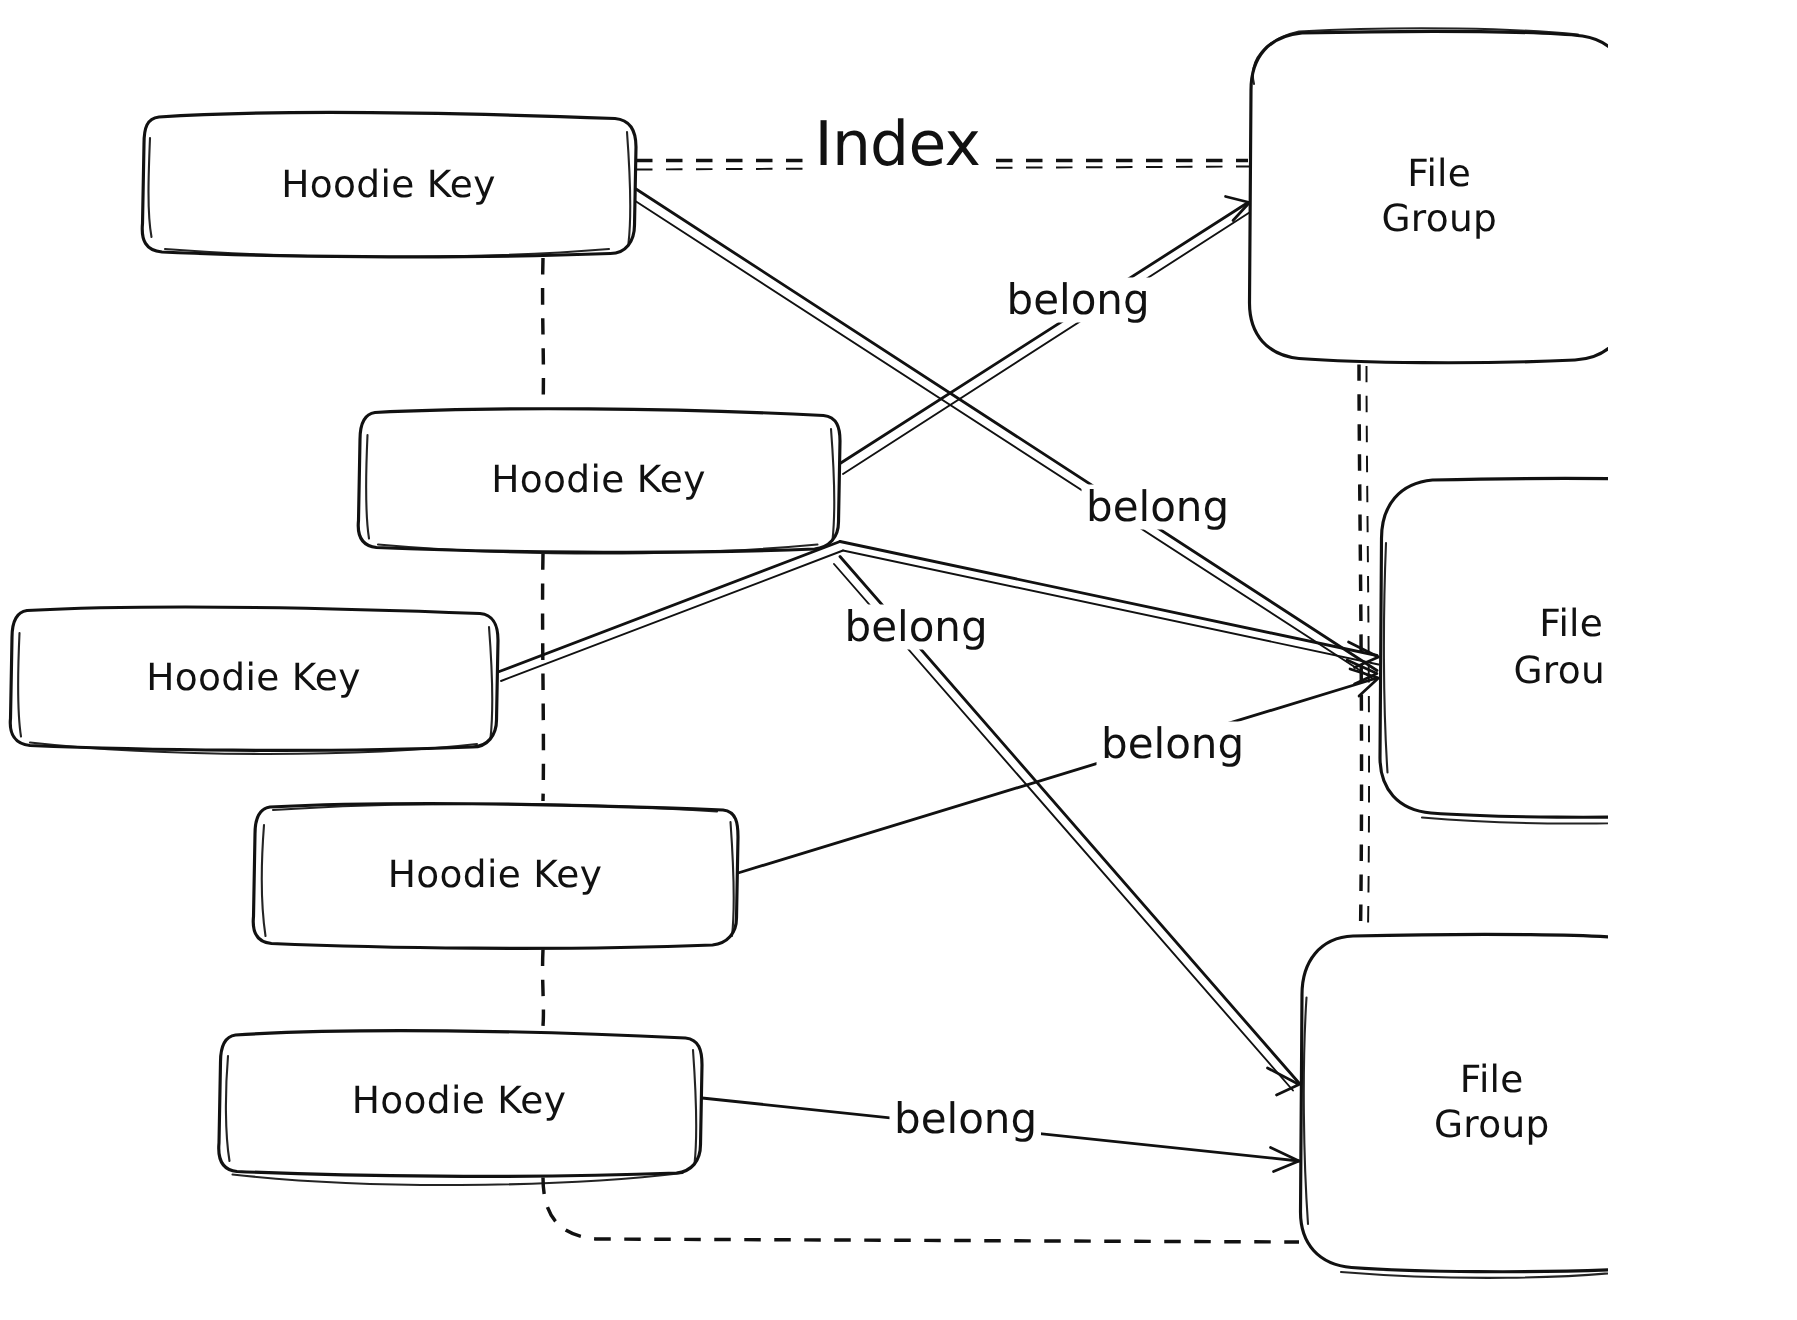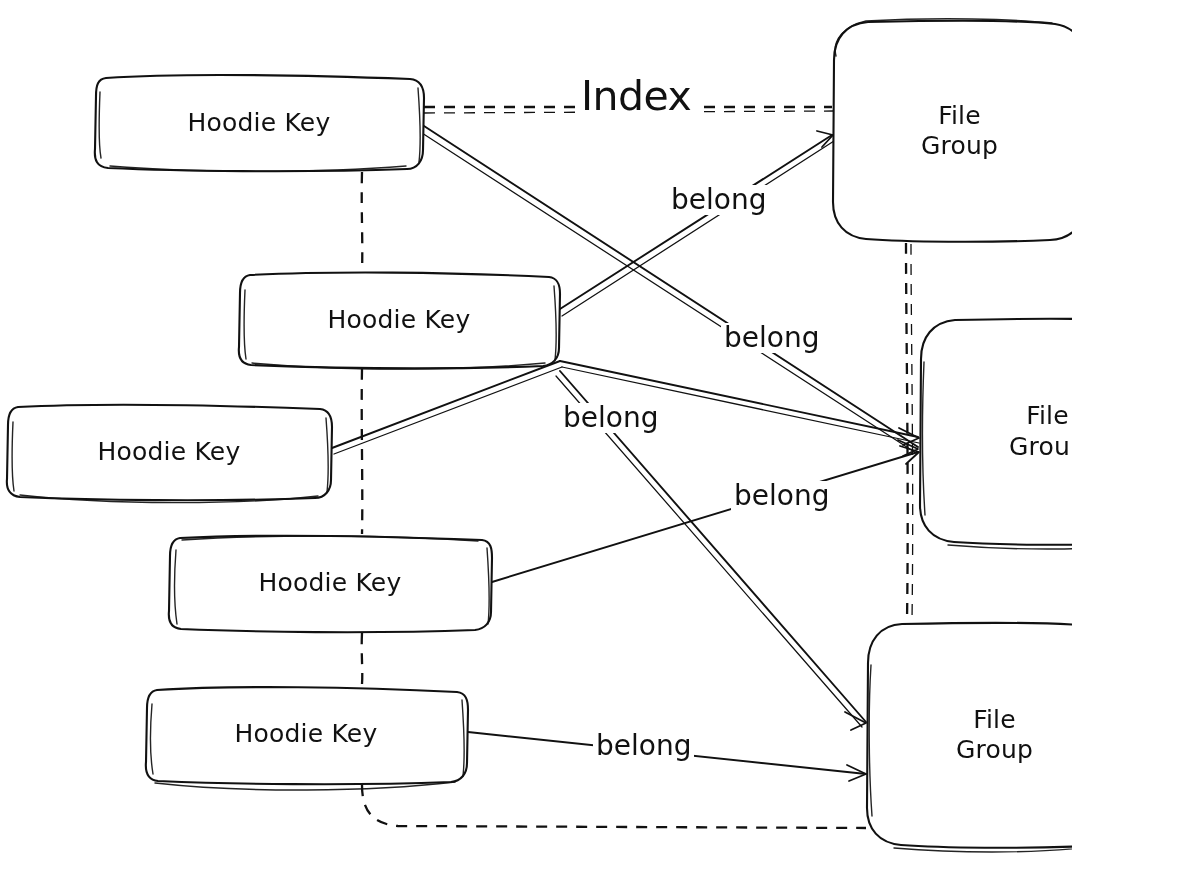--- a/index.html
+++ b/index.html
@@ -249,21 +249,21 @@
 
   <div class="node-label" style="left:832px; top:20px; width:255px; height:222px;">File
 Group</div>
 
   <div class="node-label" style="left:918px; top:318px; width:259px; height:227px;">File
 Group</div>
 
   <div class="node-label" style="left:866px; top:622px; width:257px; height:226px;">File
 Group</div>
 
-  <div class="edge-label big" style="left:575px; top:76px;">Index</div>
+  <div class="edge-label big" style="left:537px; top:76px;">Index</div>
 
   <div class="edge-label" style="left:668px; top:185px;">belong</div>
 
   <div class="edge-label" style="left:721px; top:323px;">belong</div>
 
   <div class="edge-label" style="left:560px; top:403px;">belong</div>
 
   <div class="edge-label" style="left:731px; top:481px;">belong</div>
 
   <div class="edge-label" style="left:593px; top:731px;">belong</div>

